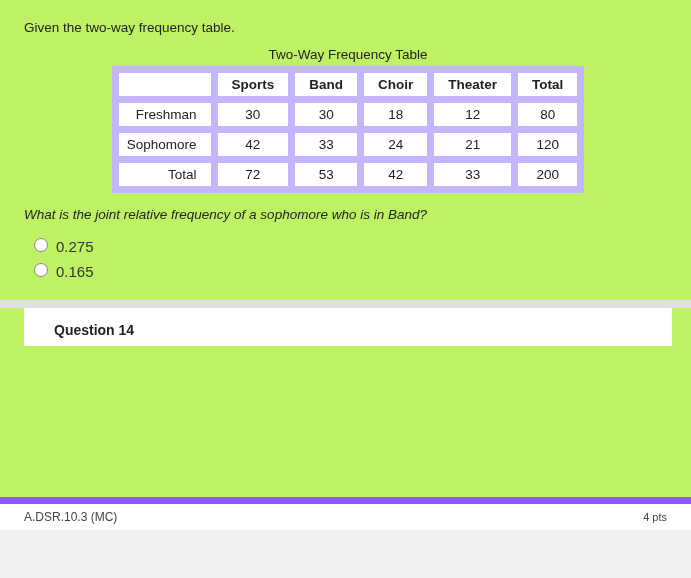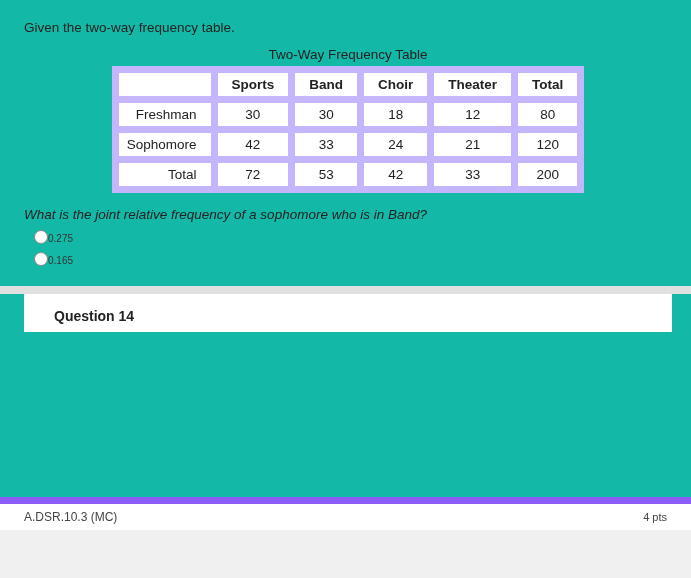--- a/index.html
+++ b/index.html
@@ -4,21 +4,21 @@
   <style>
     * { box-sizing: border-box; margin: 0; padding: 0; }
     body {
       font-family: Arial, sans-serif;
       font-size: 14px;
       background: #f0f0f0;
       width: 691px;
       min-height: 578px;
     }
     .page {
-      background: #14b8a6;
+      background: #bef264;
       margin: 0;
       padding: 20px 19px 0 24px;
       min-height: 530px;
       position: relative;
     }
     .question-prompt {
       font-size: 13.5px;
       color: #222;
       margin-bottom: 12px;
     }
@@ -45,33 +45,34 @@
     table th {
       font-weight: 600;
     }
     table td:first-child {
       text-align: right;
       padding-left: 8px;
     }
     .sub-question {
       font-size: 13.5px;
       color: #222;
-      margin-bottom: 8px;
+      margin-bottom: 16px;
       font-style: italic;
     }
     .options-list {
       list-style: none;
       margin-left: 10px;
       margin-bottom: 20px;
     }
     .options-list li {
       margin-bottom: 8px;
       display: flex;
-      align-items: flex-end;
-      font-size: 10px;
+      align-items: flex-start;
+      gap: 8px;
+      font-size: 15px;
       color: #333;
     }
     .radio-circle {
       width: 14px;
       height: 14px;
       border-radius: 50%;
       border: 1.5px solid #888;
       background: #fff;
       flex-shrink: 0;
       display: inline-block;

